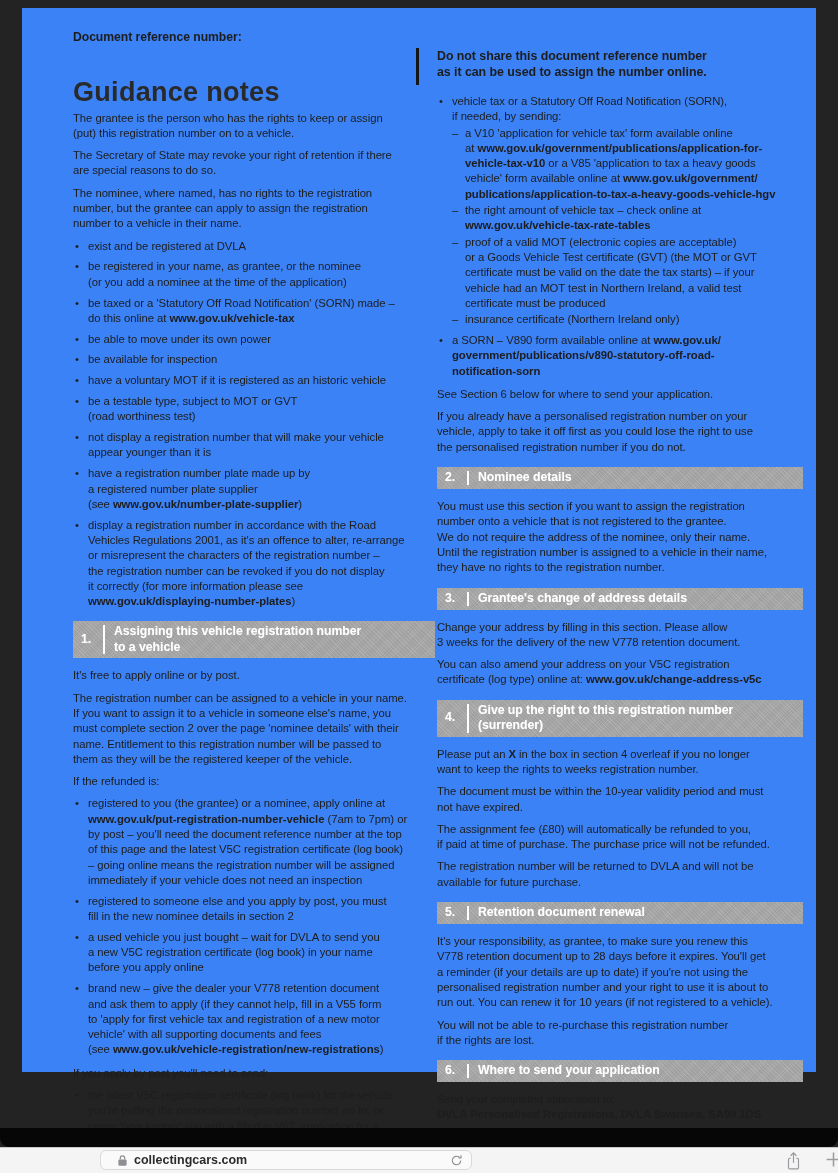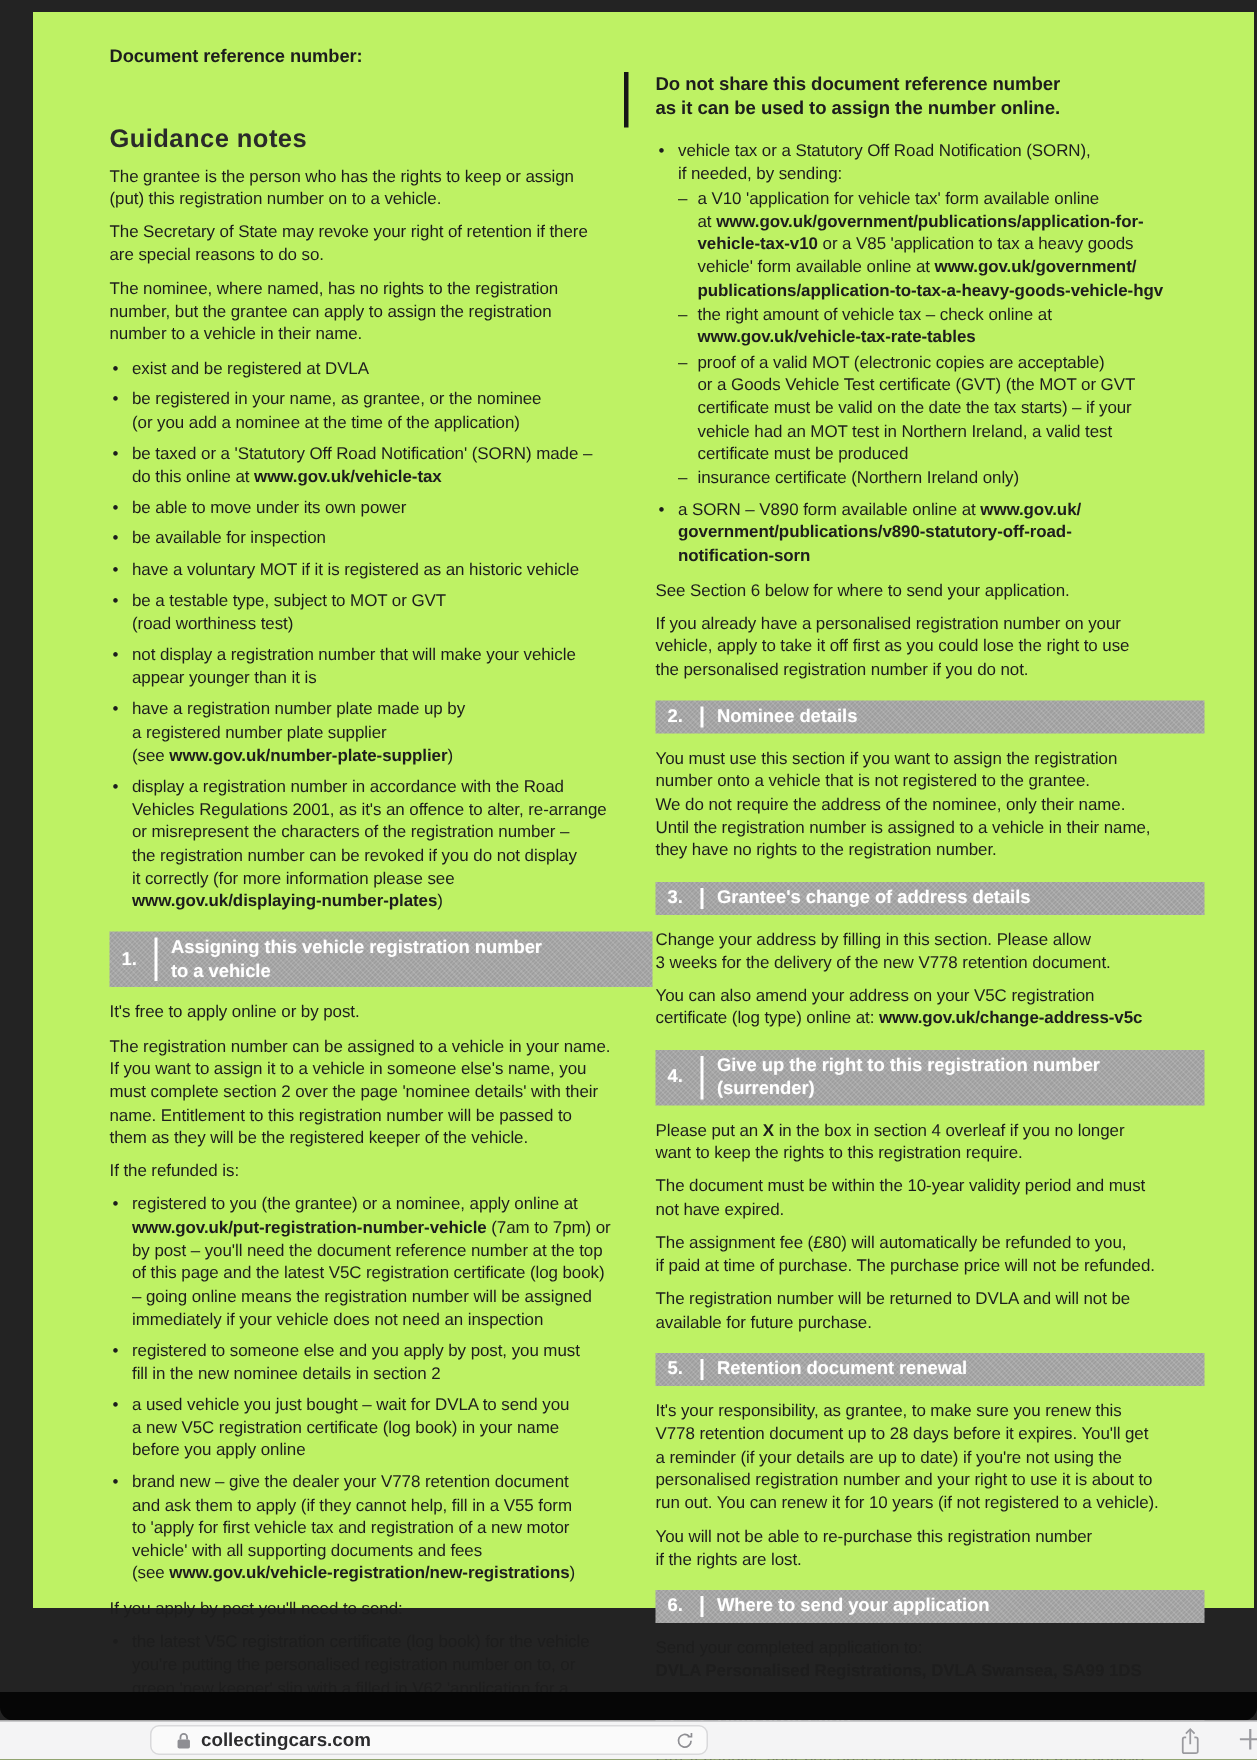--- a/index.html
+++ b/index.html
@@ -5,27 +5,27 @@
   html,body{margin:0;padding:0;}
   body{
     width:838px;height:1173px;position:relative;overflow:hidden;
     background:#232323;
     font-family:"Liberation Sans","DejaVu Sans",sans-serif;
     -webkit-font-smoothing:antialiased;
   }
   
   .doc-page{
     position:absolute;left:22px;top:8px;width:794px;height:1064px;
-    background:#bef264;color:#1d1d1d;padding-left:20px;
+    background:#3b82f6;color:#1d1d1d;
   }
   .col{position:absolute;font-size:11.3px;line-height:15.3px;letter-spacing:-0.05px;}
   .col-left{left:51px;top:22px;width:362px;}
   .col-right{left:415px;top:40px;width:366px;}
   .doc-label{font-weight:bold;font-size:12.2px;margin:0 0 40px;}
-  .doc-title{font-weight:bold;font-size:17px;letter-spacing:.3px;margin:0 0 10px;color:#2a2a2a;}
+  .doc-title{font-weight:bold;font-size:27px;letter-spacing:.3px;margin:0 0 10px;color:#2a2a2a;}
   .doc-para{margin:0 0 7px;}
   .callout{font-weight:bold;font-size:12.4px;line-height:16px;position:relative;margin:0 0 14px;}
   .fold-bar{position:absolute;left:-21px;top:0;width:3px;height:37px;background:#161616;}
   .bullets{list-style:none;margin:2px 0 8px;padding:0;}
   .bullets>li{position:relative;padding-left:15px;margin:0 0 5.5px;}
   .bullets>li::before{content:"\2022";position:absolute;left:2px;top:0;}
   .dash-row{display:flex;margin-top:1px;}
   .dash-marker{width:13px;flex:none;}
   .band{
     display:flex;align-items:center;
@@ -128,21 +128,21 @@
         <span class="band-divider"></span>
         <span class="band-title"><span>Grantee's change of address details</span></span>
       </div>
       <p class="doc-para"><span>Change your address by filling in this section. Please allow</span><br><span>3 weeks for the delivery of the new V778 retention document.</span></p>
       <p class="doc-para"><span>You can also amend your address on your V5C registration</span><br><span>certificate (log type) online at: </span><b>www.gov.uk/change-address-v5c</b></p>
       <div class="band">
         <span class="band-num">4.</span>
         <span class="band-divider"></span>
         <span class="band-title"><span>Give up the right to this registration number</span><br><span>(surrender)</span></span>
       </div>
-      <p class="doc-para"><span>Please put an </span><b>X</b><span> in the box in section 4 overleaf if you no longer</span><br><span>want to keep the rights to this registration require.</span></p>
+      <p class="doc-para"><span>Please put an </span><b>X</b><span> in the box in section 4 overleaf if you no longer</span><br><span>want to keep the rights to weeks registration number.</span></p>
       <p class="doc-para"><span>The document must be within the 10-year validity period and must</span><br><span>not have expired.</span></p>
       <p class="doc-para"><span>The assignment fee (£80) will automatically be refunded to you,</span><br><span>if paid at time of purchase. The purchase price will not be refunded.</span></p>
       <p class="doc-para"><span>The registration number will be returned to DVLA and will not be</span><br><span>available for future purchase.</span></p>
       <div class="band">
         <span class="band-num">5.</span>
         <span class="band-divider"></span>
         <span class="band-title"><span>Retention document renewal</span></span>
       </div>
       <p class="doc-para"><span>It's your responsibility, as grantee, to make sure you renew this</span><br><span>V778 retention document up to 28 days before it expires. You'll get</span><br><span>a reminder (if your details are up to date) if you're not using the</span><br><span>personalised registration number and your right to use it is about to</span><br><span>run out. You can renew it for 10 years (if not registered to a vehicle).</span></p>
       <p class="doc-para"><span>You will not be able to re-purchase this registration number</span><br><span>if the rights are lost.</span></p>

